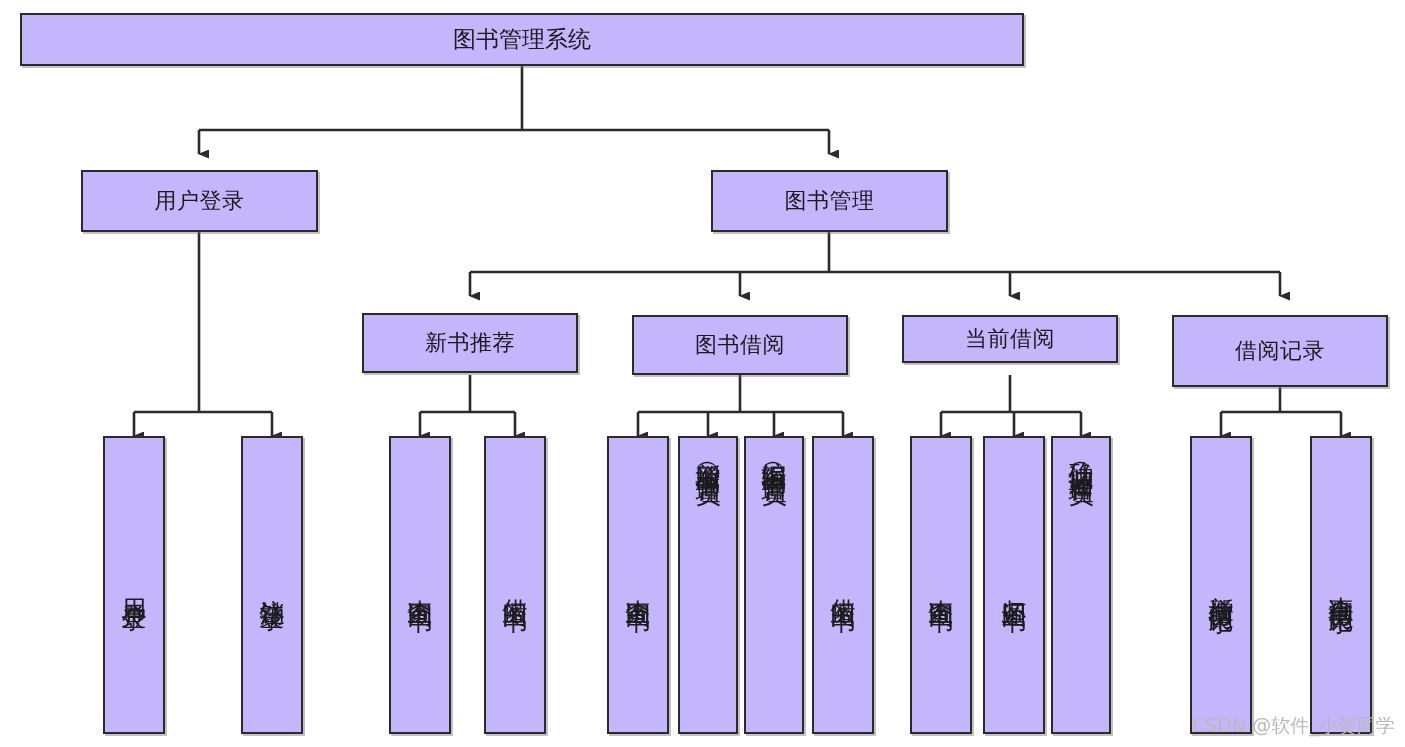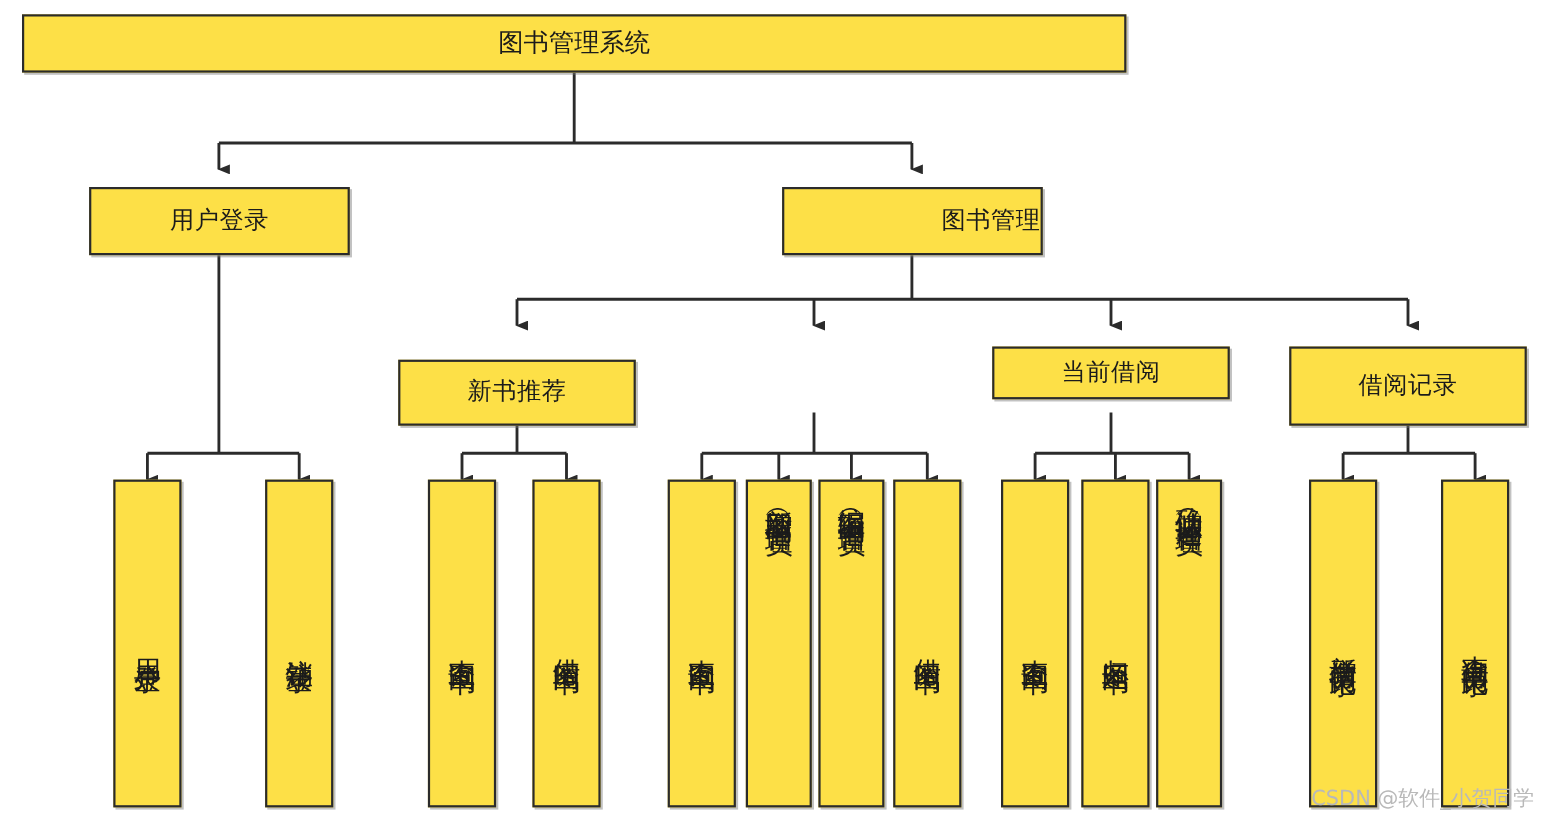--- a/index.html
+++ b/index.html
@@ -25,21 +25,21 @@
     position: absolute;
     left: 0;
     top: 0;
     width: 1405px;
     height: 747px;
     display: block;
   }
   .node-box {
     position: absolute;
     box-sizing: border-box;
-    background: #fde047;
+    background: #c4b5fd;
     border: 2px solid #2b2b2b;
     box-shadow: 2px 2px 0 rgba(120,120,120,0.45);
     display: flex;
     align-items: center;
     justify-content: center;
     overflow: hidden;
   }
   .node-label {
     color: #1b1b1b;
     line-height: 1.08;
@@ -123,26 +123,29 @@
       </g>
   </svg>
 
   <div class="node-box root-box" style="left: 20px; top: 13px; width: 1004px; height: 53px;">
     <span class="node-label root-label">图书管理系统</span>
   </div>
 
   <div class="node-box lvl2-box" style="left: 81px; top: 170px; width: 237px; height: 62px;">
     <span class="node-label h-label">用户登录</span>
   </div>
-  <div class="node-box lvl2-box" style="left: 711px; top: 170px; width: 237px; height: 62px; justify-content: flex-end;">
+  <div class="node-box lvl2-box" style="left: 711px; top: 170px; width: 237px; height: 62px;">
     <span class="node-label h-label">图书管理</span>
   </div>
 
-  <div class="node-box lvl3-box" style="left: 362px; top: 327px; width: 216px; height: 60px;">
+  <div class="node-box lvl3-box" style="left: 362px; top: 313px; width: 216px; height: 60px;">
     <span class="node-label h-label">新书推荐</span>
+  </div>
+  <div class="node-box lvl3-box" style="left: 632px; top: 315px; width: 216px; height: 60px;">
+    <span class="node-label h-label">图书借阅</span>
   </div>
   <div class="node-box lvl3-box" style="left: 902px; top: 315px; width: 216px; height: 48px;">
     <span class="node-label h-label">当前借阅</span>
   </div>
   <div class="node-box lvl3-box" style="left: 1172px; top: 315px; width: 216px; height: 72px;">
     <span class="node-label h-label">借阅记录</span>
   </div>
 
   <div class="node-box leaf-box" style="left: 103px; top: 436px; width: 62px; height: 298px;">
     <span class="node-label v-label">用户登录</span>

